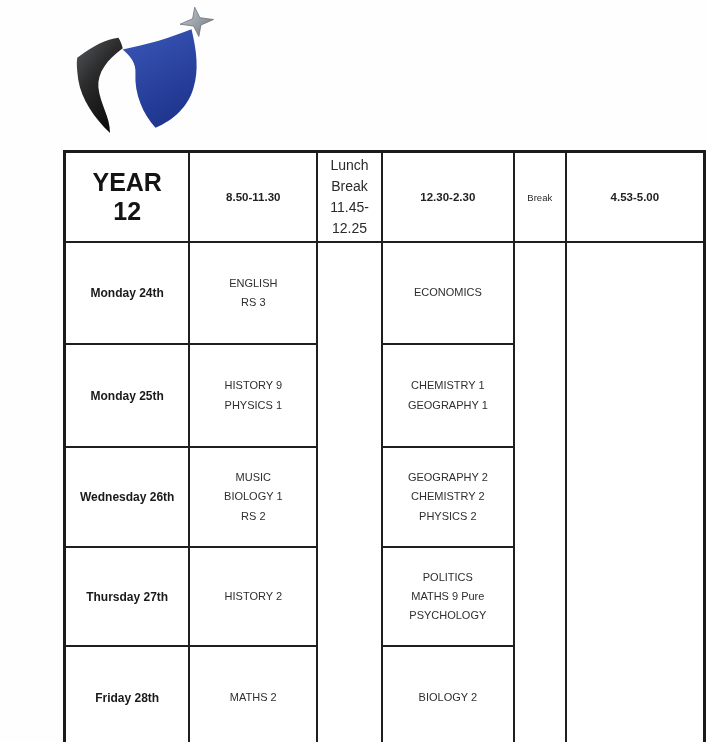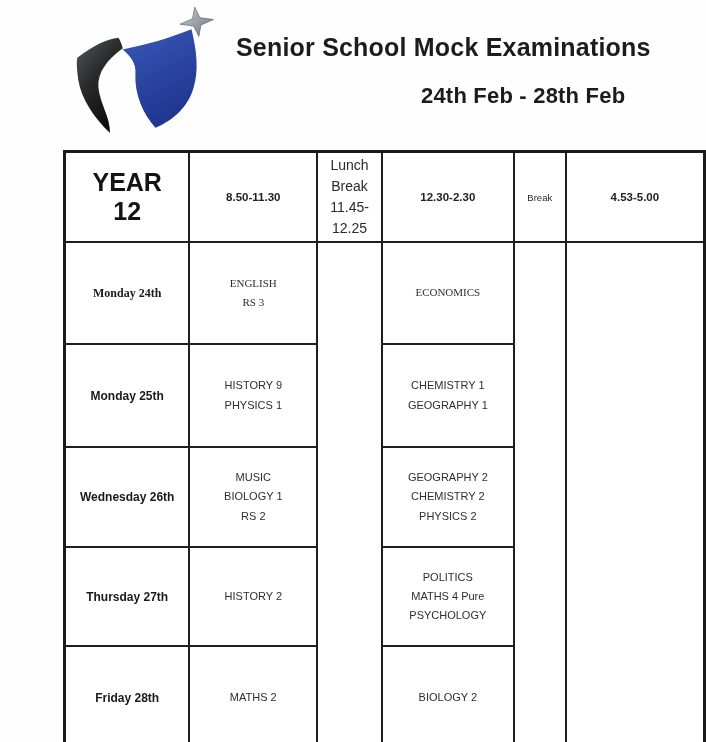--- a/index.html
+++ b/index.html
@@ -31,21 +31,21 @@
     border:3px solid #1b1b1b;
   }
   table.tt th, table.tt td{
     border:2px solid #1f1f1f;
     padding:2px 12px;
     text-align:center;vertical-align:middle;
     background:#ffffff;
     box-sizing:border-box;
   }
   tr.head{height:53px;}
-  tr.r0{height:102px;font-family:Liberation Serif, serif;} tr.r1{height:103px;} tr.r2{height:100px;}
+  tr.r0{height:102px;} tr.r1{height:103px;} tr.r2{height:100px;}
   tr.r3{height:99px;}  tr.r4{height:104px;}
   .year{
     font-size:25px;font-weight:bold;color:#141414;letter-spacing:0px;
   }
   .timehead{font-size:11.5px;font-weight:bold;color:#222;}
   .smallhead{
     font-size:14px;font-weight:normal;color:#2a2a2a;
     white-space:pre-line;line-height:1.5;
   }
   .breakhead{font-size:9.5px;font-weight:normal;color:#2a2a2a;}
@@ -91,22 +91,20 @@
       </defs>
 
       <path fill="url(#gDark)" d="M3,49 C17,38 31,31 42,30 C44,33 45,36 46,40 C31,51 22,63 23,77 C25,94 34,104 34,120 C19,106 7,88 4,70 C3,62 2,55 3,49 Z"></path>
 
       <path fill="url(#gBlue)" d="M111,22 C116,42 118,61 113,77 C108,95 94,108 77,115 C65,102 57,83 58,64 C59,54 53,47 46,41 C68,37 91,30 111,22 Z"></path>
 
       <path fill="url(#gStar)" stroke="#5b6269" stroke-width="0.6" transform="rotate(-8 116 15)" d="M116,1 L119.5,11.5 L132,15 L119.5,18.5 L116,29 L112.5,18.5 L100,15 L112.5,11.5 Z"></path>
     </svg>
   </div>
 
-  <h1 class="title">Senior School Mock Examinations</h1>
-  <h2 class="subtitle">24th Feb - 28th Feb</h2>
 
   <table class="tt">
     <colgroup>
       <col style="width:125px">
         <col style="width:128px">
         <col style="width:58px">
       <col style="width:132px">
         <col style="width:52px">
         <col style="width:139px">
     </colgroup>
@@ -146,21 +144,21 @@
 RS 2</td>
         <td class="subj">GEOGRAPHY 2
 CHEMISTRY 2
 PHYSICS 2</td>
       </tr>
 
       <tr class="r3">
         <td class="day">Thursday 27th</td>
         <td class="subj">HISTORY 2</td>
         <td class="subj">POLITICS
-MATHS 4 Pure
+MATHS 9 Pure
 PSYCHOLOGY</td>
       </tr>
 
       <tr class="r4">
         <td class="day">Friday 28th</td>
         <td class="subj">MATHS 2</td>
         <td class="subj">BIOLOGY 2</td>
       </tr>
     </tbody>
   </table>

